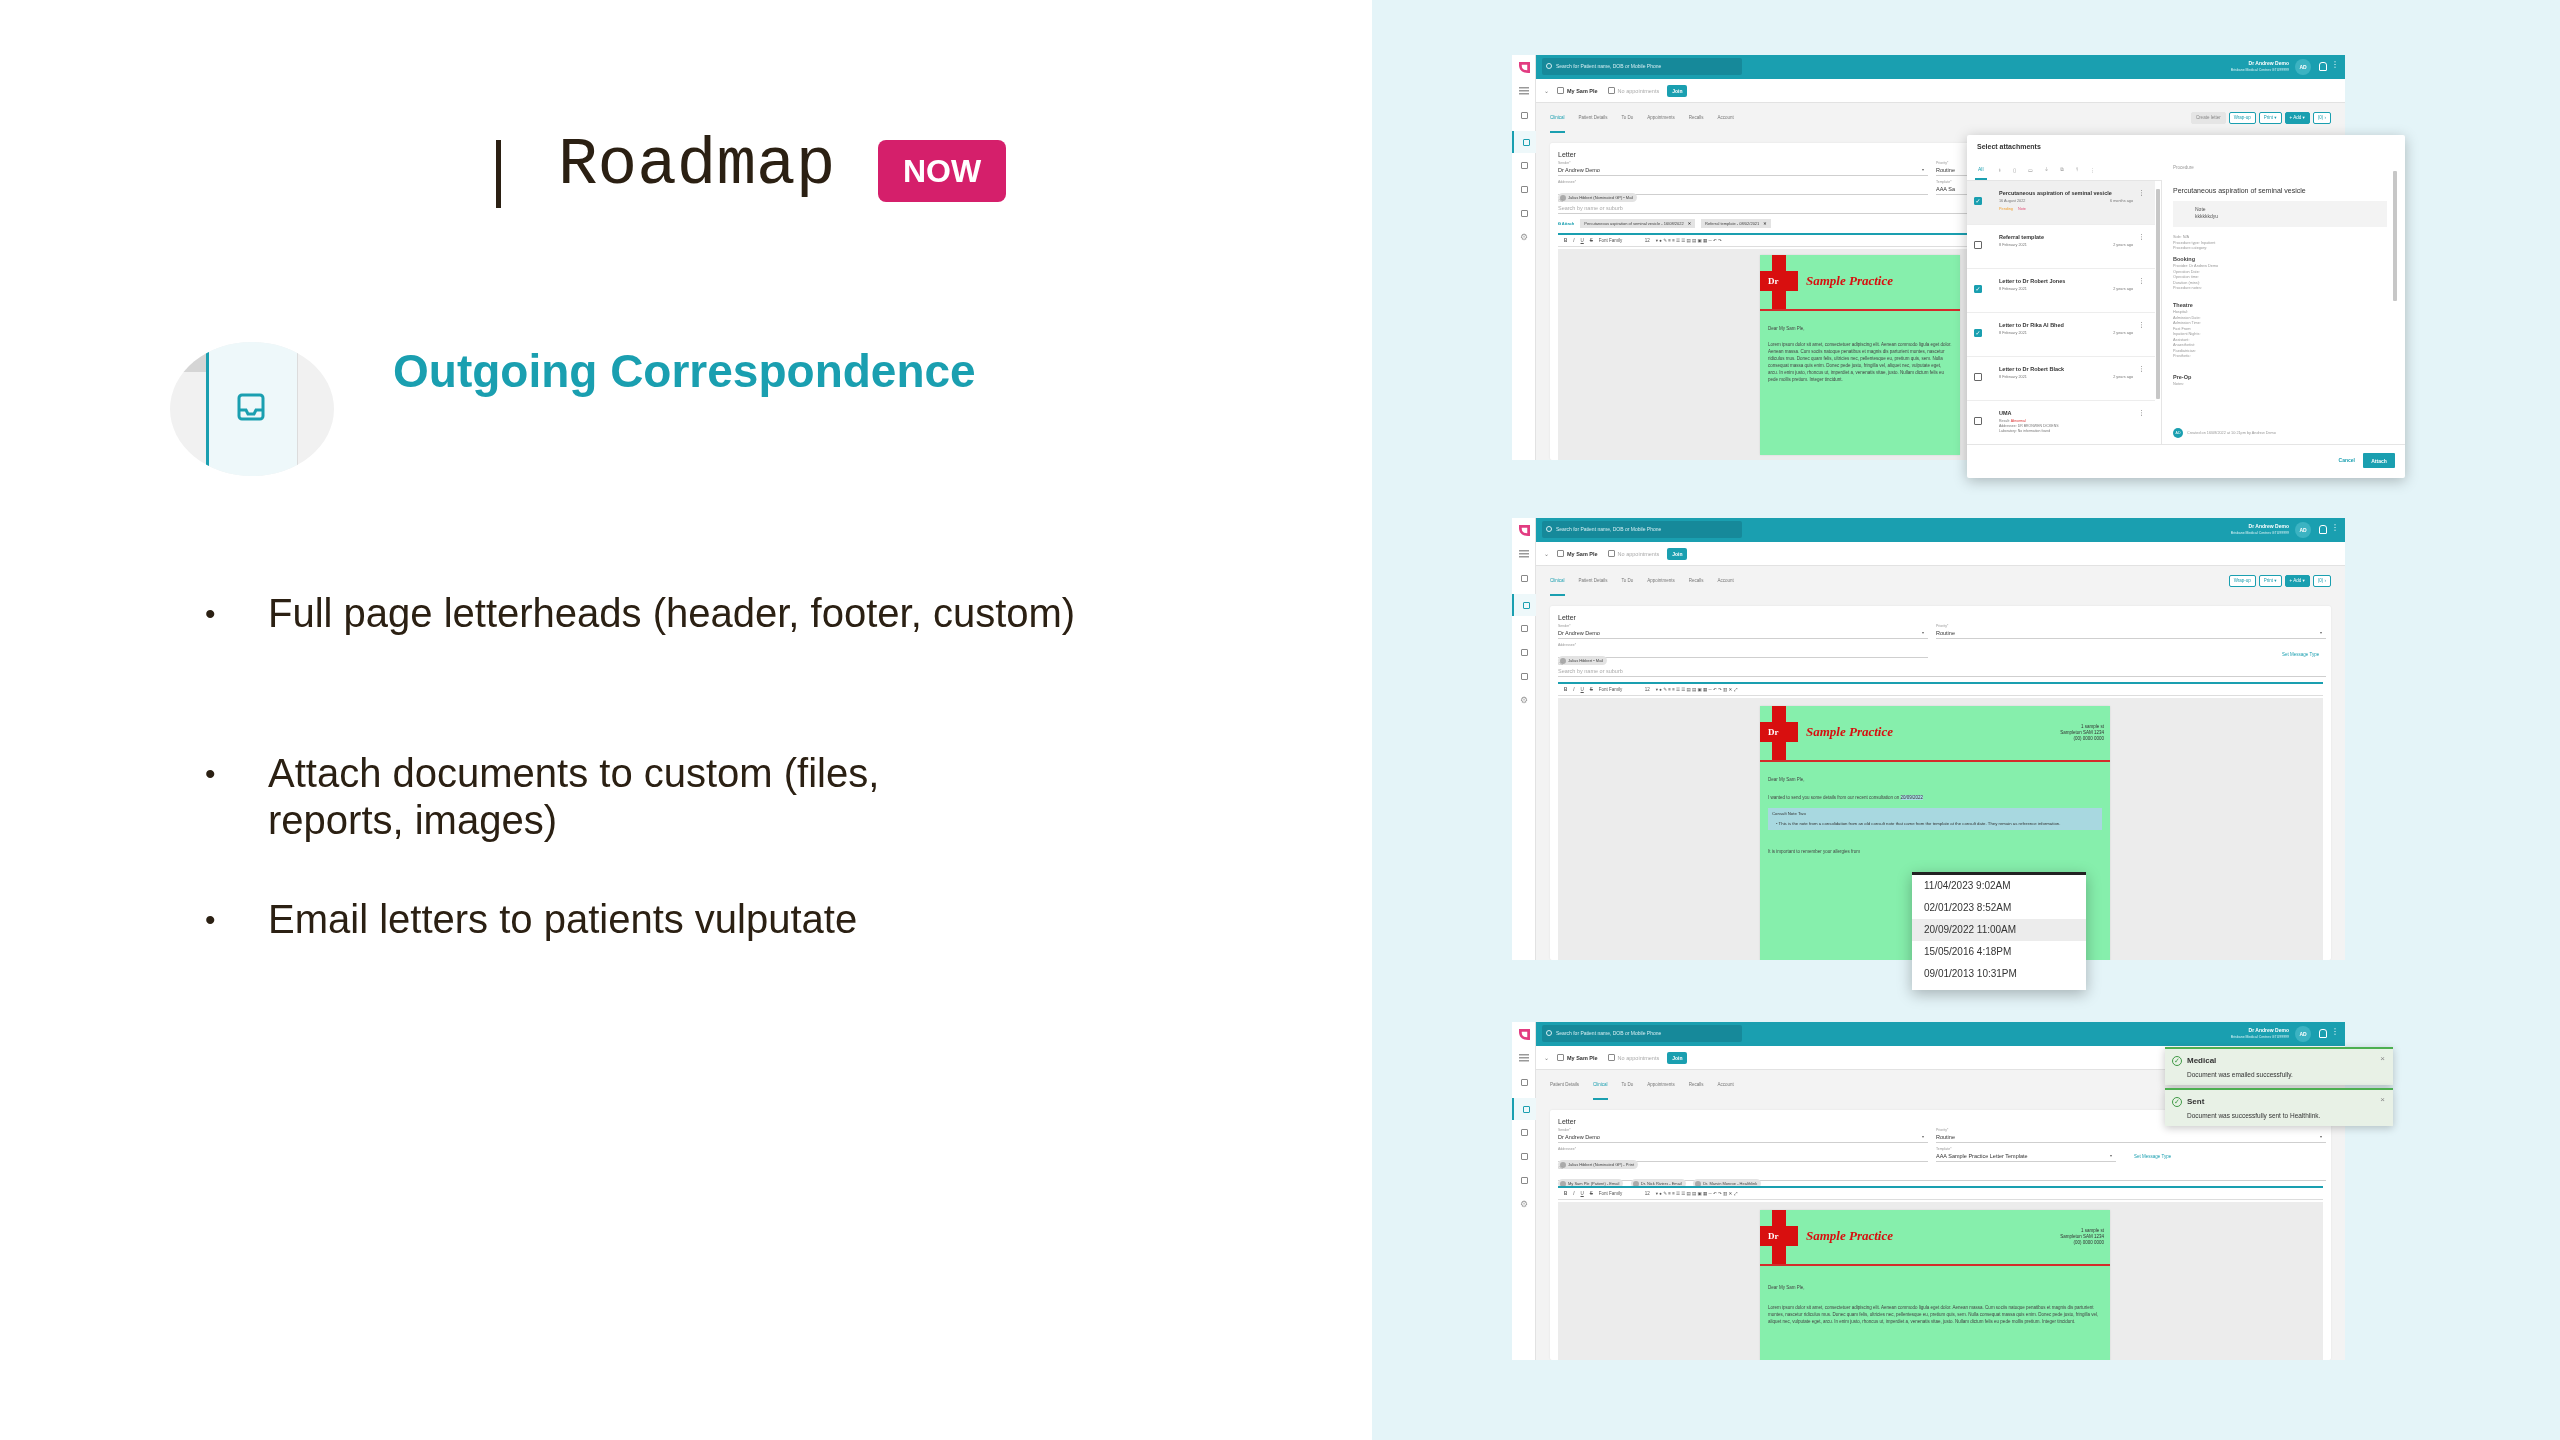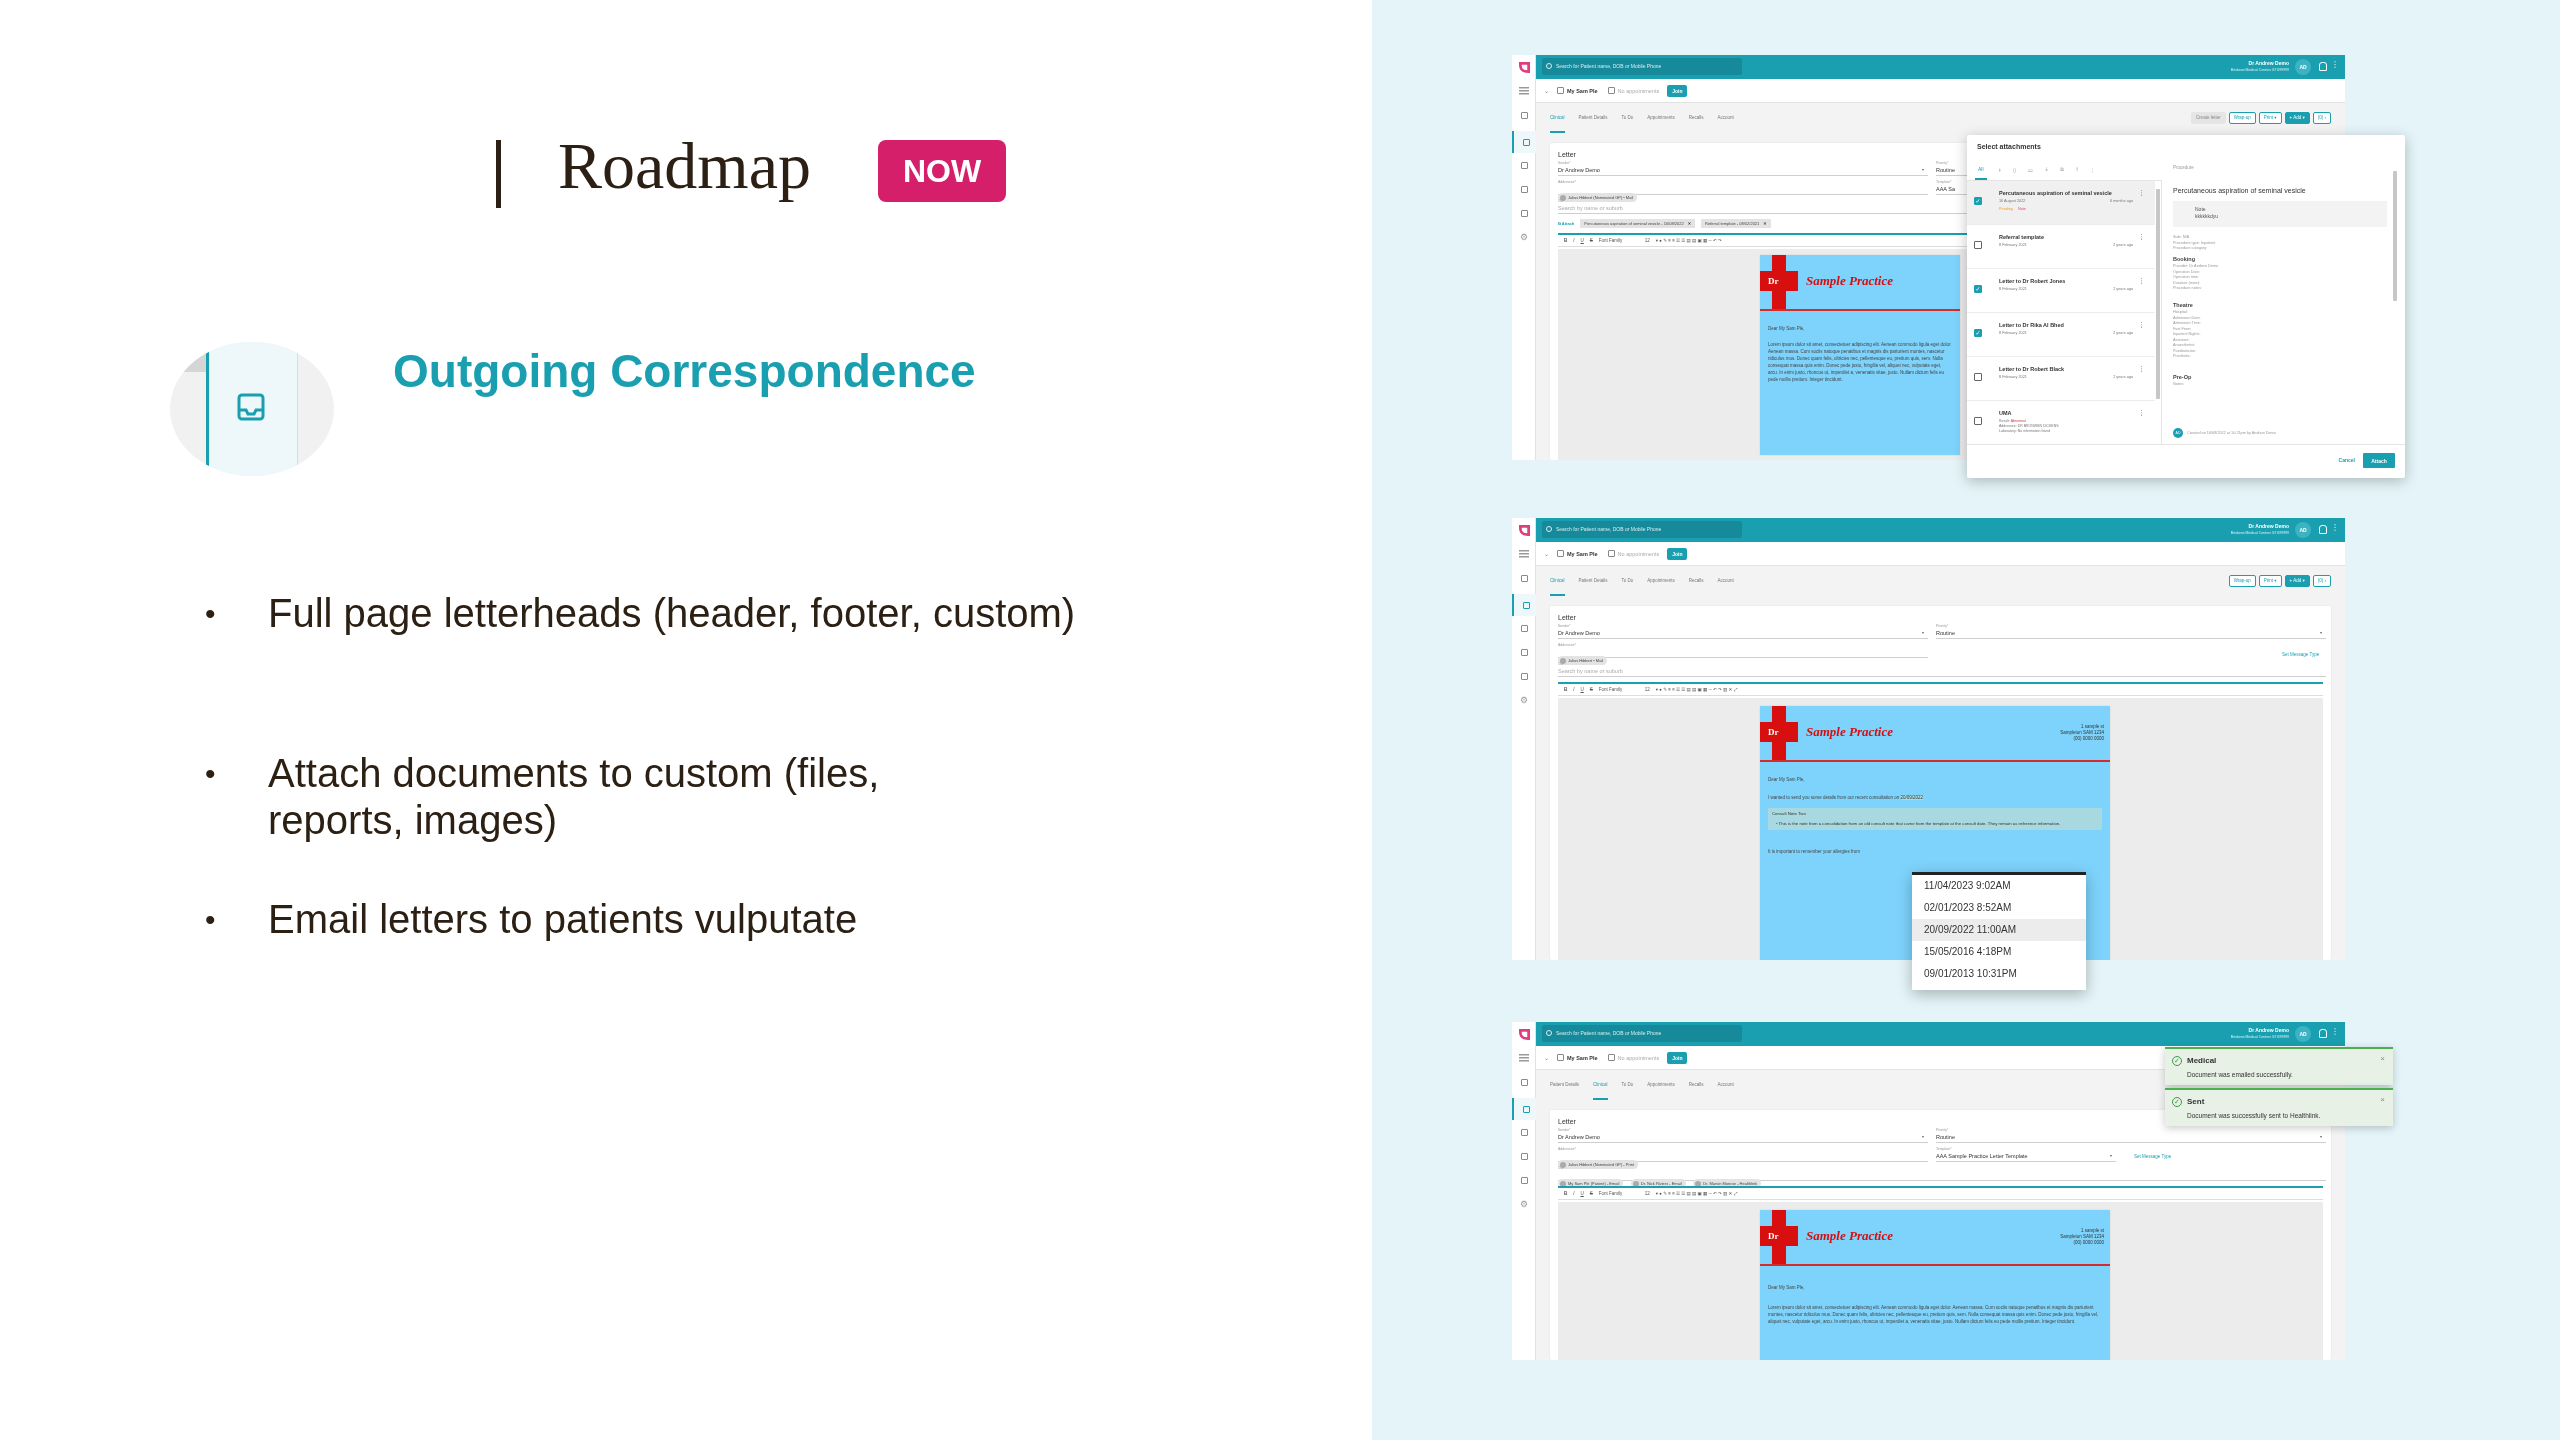--- a/index.html
+++ b/index.html
@@ -5,21 +5,21 @@
   * { box-sizing: border-box; margin: 0; padding: 0; }
   html, body { width: 2560px; height: 1440px; overflow: hidden; background: #ffffff; }
   body { position: relative; font-family: "Liberation Sans", sans-serif; color: #2b2013; }
 
   
   .left { position: absolute; left: 0; top: 0; width: 1372px; height: 1440px; background: #ffffff; }
   .brand { position: absolute; left: 166px; top: 138px; height: 70px; display: flex; align-items: center; }
   .brand-logo { width: 52px; height: 52px; position: relative; }
   .brand-name { margin-left: 26px; font-size: 64px; color: #e23c81; font-family: "Liberation Sans", sans-serif; letter-spacing: 0.5px; }
   .brand-sep { position: absolute; left: 496px; top: 140px; width: 5px; height: 68px; background: #2b2013; }
-  .roadmap { position: absolute; left: 558px; top: 128px; font-size: 66px; color: #2b2013; font-family: Liberation Serif, serif; }
+  .roadmap { position: absolute; left: 558px; top: 128px; font-size: 66px; color: #2b2013; font-family: Liberation Mono, monospace; }
   .now-badge { position: absolute; left: 878px; top: 140px; width: 128px; height: 62px; border-radius: 8px; background: #d51f6b; color: #fff; font-weight: bold; font-size: 32px; display: flex; align-items: center; justify-content: center; }
 
   .feature-icon-wrap { position: absolute; left: 170px; top: 342px; width: 164px; height: 134px; border-radius: 50%; background: #f1f1f1; overflow: hidden; }
   .feature-icon-wrap .strip { position: absolute; left: 36px; top: 0; width: 92px; height: 134px; background: #eef8fa; border-left: 3px solid #1a9fb0; border-right: 1px solid #dcdcdc; }
   .feature-icon-wrap .shade { position: absolute; left: 0; top: 0; width: 36px; height: 30px; background: #d5d5d5; }
   .feature-icon-wrap .ico { position: absolute; left: 66px; top: 50px; width: 30px; height: 30px; }
   .feature-title { position: absolute; left: 393px; top: 344px; font-size: 46px; font-weight: bold; color: #1a9fb0; }
 
   .bullets { position: absolute; left: 205px; top: 590px; width: 1120px; }
   .bullet { position: absolute; left: 0; display: flex; font-size: 40px; color: #2b2013; line-height: 47px; }
@@ -73,21 +73,21 @@
 
   .attachrow { position: absolute; left: 8px; display: flex; align-items: center; gap: 6px; font-size: 4px; }
   .attachrow .atl { color: #1a9fb0; font-weight: bold; }
   .attachrow .achip { background: #e3e3e3; padding: 2px 4px; color: #444; }
   .attachrow .achip b { margin-left: 4px; color: #333; }
 
   .toolbar { position: absolute; left: 8px; right: 8px; height: 14px; border-top: 2px solid #1a9fb0; background: #fff; border-bottom: 1px solid #ddd; display: flex; align-items: center; padding-left: 6px; gap: 6px; font-size: 4.5px; color: #555; }
   .toolbar .ff { width: 40px; }
 
   .editor { position: absolute; left: 8px; right: 8px; background: #ececec; overflow: hidden; }
-  .page { position: absolute; background: #7dd3fc; box-shadow: 0 0 2px rgba(0,0,0,0.1); }
+  .page { position: absolute; background: #86efac; box-shadow: 0 0 2px rgba(0,0,0,0.1); }
   .lh { position: absolute; left: 0; top: 0; right: 0; height: 56px; border-bottom: 2px solid #d42b2b; }
   .cross-v { position: absolute; left: 12px; top: 0; width: 14px; height: 54px; background: #d80f0f; }
   .cross-h { position: absolute; left: 0; top: 16px; width: 38px; height: 20px; background: #d80f0f; color: #fff; font-family: "Liberation Serif", serif; font-weight: bold; font-size: 9px; line-height: 20px; padding-left: 8px; }
   .lh .pname { position: absolute; left: 46px; top: 18px; font-family: "Liberation Serif", serif; font-style: italic; font-weight: bold; color: #d80f0f; font-size: 13px; }
   .lh .addr { position: absolute; right: 6px; top: 18px; text-align: right; font-size: 4.5px; line-height: 6px; color: #333; }
   .page .body { position: absolute; left: 8px; right: 8px; font-size: 4.5px; line-height: 7px; color: #444; }
 
   
   .modal { position: absolute; background: #fff; box-shadow: 0 3px 14px rgba(0,0,0,0.25); border-radius: 2px; overflow: hidden; font-family: "Liberation Sans", sans-serif; }
   .modal .mtitle { position: absolute; left: 10px; top: 8px; font-size: 7px; font-weight: bold; color: #333; }

